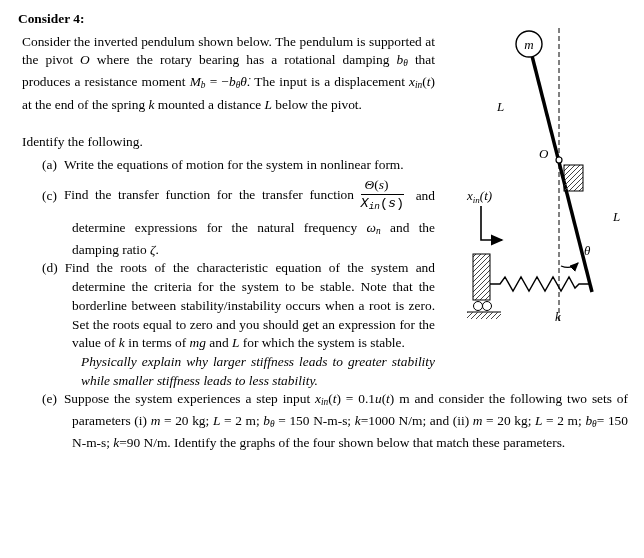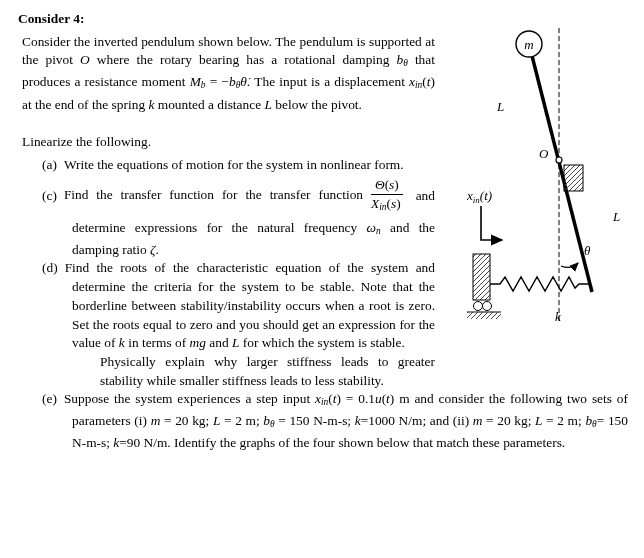--- a/index.html
+++ b/index.html
@@ -8,28 +8,28 @@
     width: 644px; height: 558px; overflow: hidden;
     background: #ffffff; color: #000;
     padding: 10px 16px 6px 18px;
     font-family: "Liberation Serif", serif;
     font-size: 13.4px; line-height: 18.7px;
   }
   .title { font-weight: bold; }
   p { margin: 4px; text-align: justify; }
   .complete { margin-top: 18.7px; text-align: left; }
   .item { margin-left: 24px; padding-left: 30px; text-indent: -30px; text-align: justify; }
-  .item-cont { margin-left: 82px; text-align: justify; }
+  .item-cont { margin-left: 63px; text-align: justify; font-style: italic; }
   .lbl { margin-right: 7px; }
   .i { font-style: italic; }
   .sub { font-size: 0.7em; vertical-align: -0.25em; }
   .frac { display: inline-block; vertical-align: middle; text-align: left;
           line-height: 16px; text-indent: 0; margin: 3px 5px 3px 0; }
   .frac .fnum { display: block; border-bottom: 1px solid #000; padding: 0 4px 1px; }
-  .frac .fden { display: block; padding-top: 1px; }
+  .frac .fden { display: block; padding-top: 1px; font-family: Liberation Mono, monospace; }
   .diagram { float: right; width: 185px; height: 340px; margin: 2px 0 6px 8px; }
   .svglab { font-family: "Liberation Serif", serif; font-style: italic; font-size: 13px; fill: #000; }
   .svgsub { font-size: 9px; }
 </style>
 </head>
 <body>
 
 <div class="page">
 
   <div class="diagram">
@@ -79,21 +79,21 @@
       <text x="141" y="243" class="svglab">θ</text>
 
       <path d="M118,254 Q128,258 135,251" fill="none" stroke="#000" stroke-width="1.2" marker-end="url(#arr)"></path>
     </svg>
   </div>
 
   <div class="title">Consider 4:</div>
 
   <p><span>Consider the inverted pendulum shown below.  The pendulum is supported at the pivot </span><span class="i">O</span><span> where the rotary bearing has a rotational damping </span><span class="i">b</span><span class="sub i">θ</span><span> that produces a resistance moment  </span><span class="i">M</span><span class="sub i">b</span><span> = −</span><span class="i">b</span><span class="sub i">θ</span><span class="i">θ̇</span><span>.  The input is a displacement </span><span class="i">x</span><span class="sub i">in</span><span>(</span><span class="i">t</span><span>) at the end of the spring </span><span class="i">k</span><span> mounted a distance </span><span class="i">L</span><span> below the pivot.</span></p>
 
-  <p class="complete">Linearize the following.</p>
+  <p class="complete">Identify the following.</p>
 
   <div class="item"><span class="lbl">(a)</span><span><span>Write the equations of motion for the system in nonlinear form.</span></span></div>
 
 
   <div class="item"><span class="lbl">(c)</span><span><span>Find the transfer function for the transfer function </span></span><span class="frac"><span class="fnum"><span class="i">Θ</span><span>(</span><span class="i">s</span><span>)</span></span><span class="fden"><span class="i">X</span><span class="sub i">in</span><span>(</span><span class="i">s</span><span>)</span></span></span><span><span> and determine expressions for the natural frequency </span><span class="i">ω</span><span class="sub i">n</span><span> and the damping ratio </span><span class="i">ζ</span><span>.</span></span></div>
 
   <div class="item"><span class="lbl">(d)</span><span><span>Find the roots of the characteristic equation of the system and determine the criteria for the system to be stable.  Note that the borderline between stability/instability occurs when a root is zero.  Set the roots equal to zero and you should get an expression for the value of </span><span class="i">k</span><span> in terms of </span><span class="i">mg</span><span> and </span><span class="i">L</span><span> for which the system is stable.</span></span></div>
 
   <div class="item-cont"><span>Physically explain why larger stiffness leads to greater stability while smaller stiffness leads to less stability.</span></div>
 

